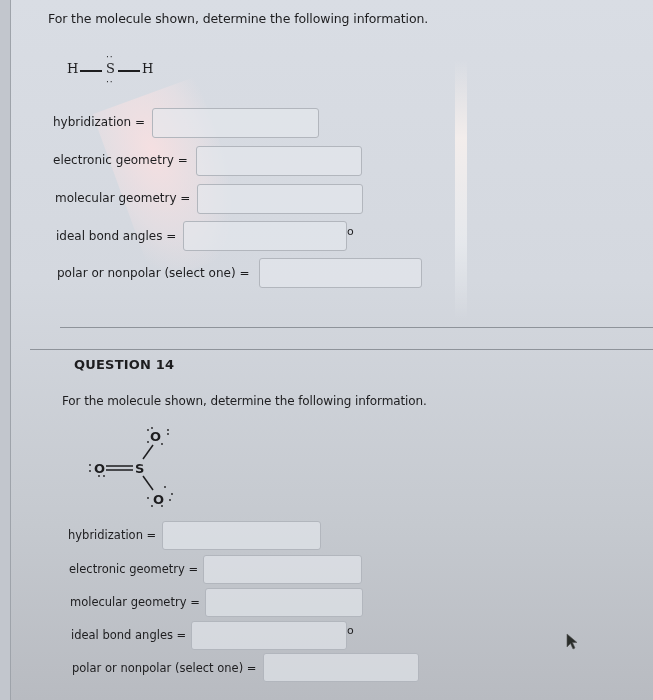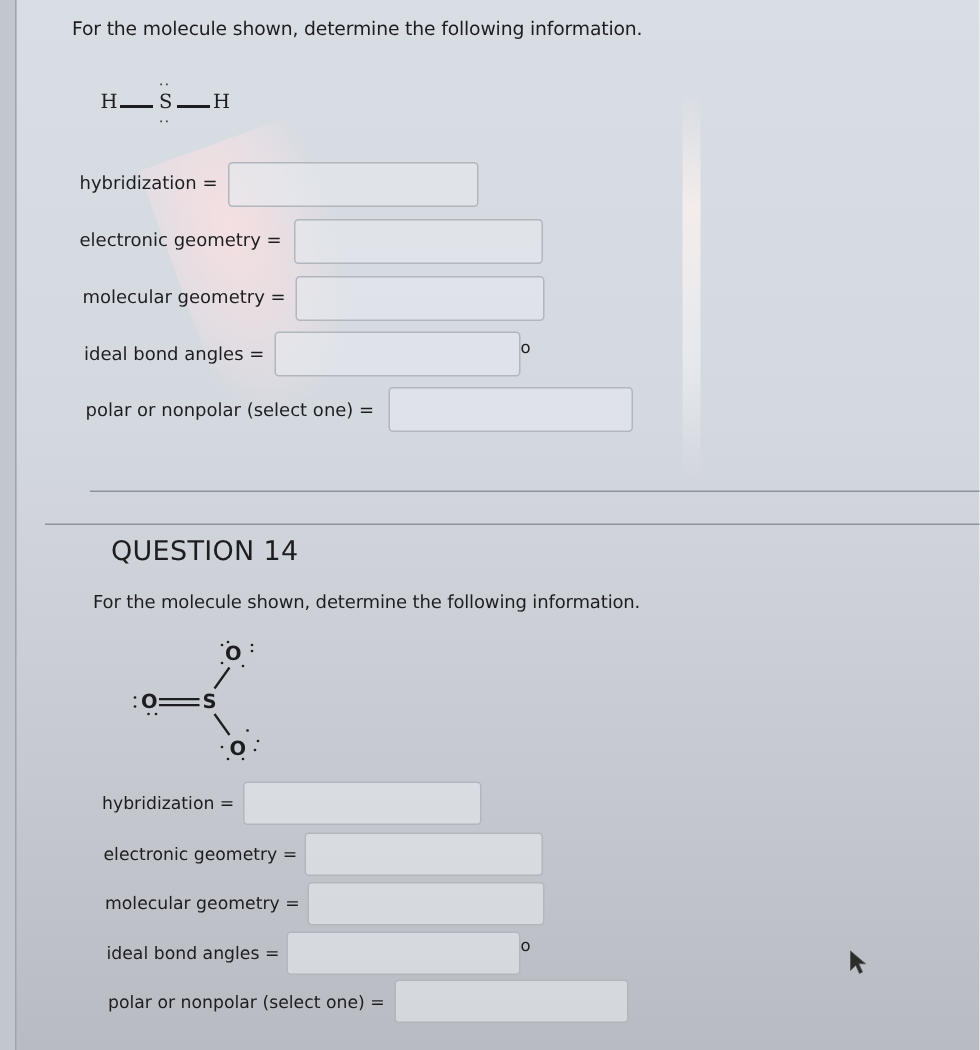--- a/index.html
+++ b/index.html
@@ -30,21 +30,21 @@
   .dots { position: absolute; font-size: 9px; line-height: 9px; letter-spacing: 1px; }
   .row { position: absolute; display: flex; align-items: center; }
   .label { font-size: 12px; white-space: nowrap; }
   .field {
     position: absolute; height: 28px;
     border: 1px solid #b2b6bd; border-radius: 3px;
     background: rgba(230,233,238,0.6);
   }
   .degree { position: absolute; font-size: 11px; }
   .hr { position: absolute; height: 1px; background: #8e939a; }
-  .q-title { position: absolute; font-weight: normal; font-size: 18px; letter-spacing: 0.2px; }
+  .q-title { position: absolute; font-weight: bold; font-size: 13px; letter-spacing: 0.2px; }
   .cursor { position: absolute; left: 566px; top: 633px; }
 </style>
 </head>
 <body>
 
 <div class="left-edge"></div>
 <div class="pink-glare"></div>
 <div class="sheen"></div>
 
 <div class="instr" style="left:48px; top:11px;">For the molecule shown, determine the following information.</div>

